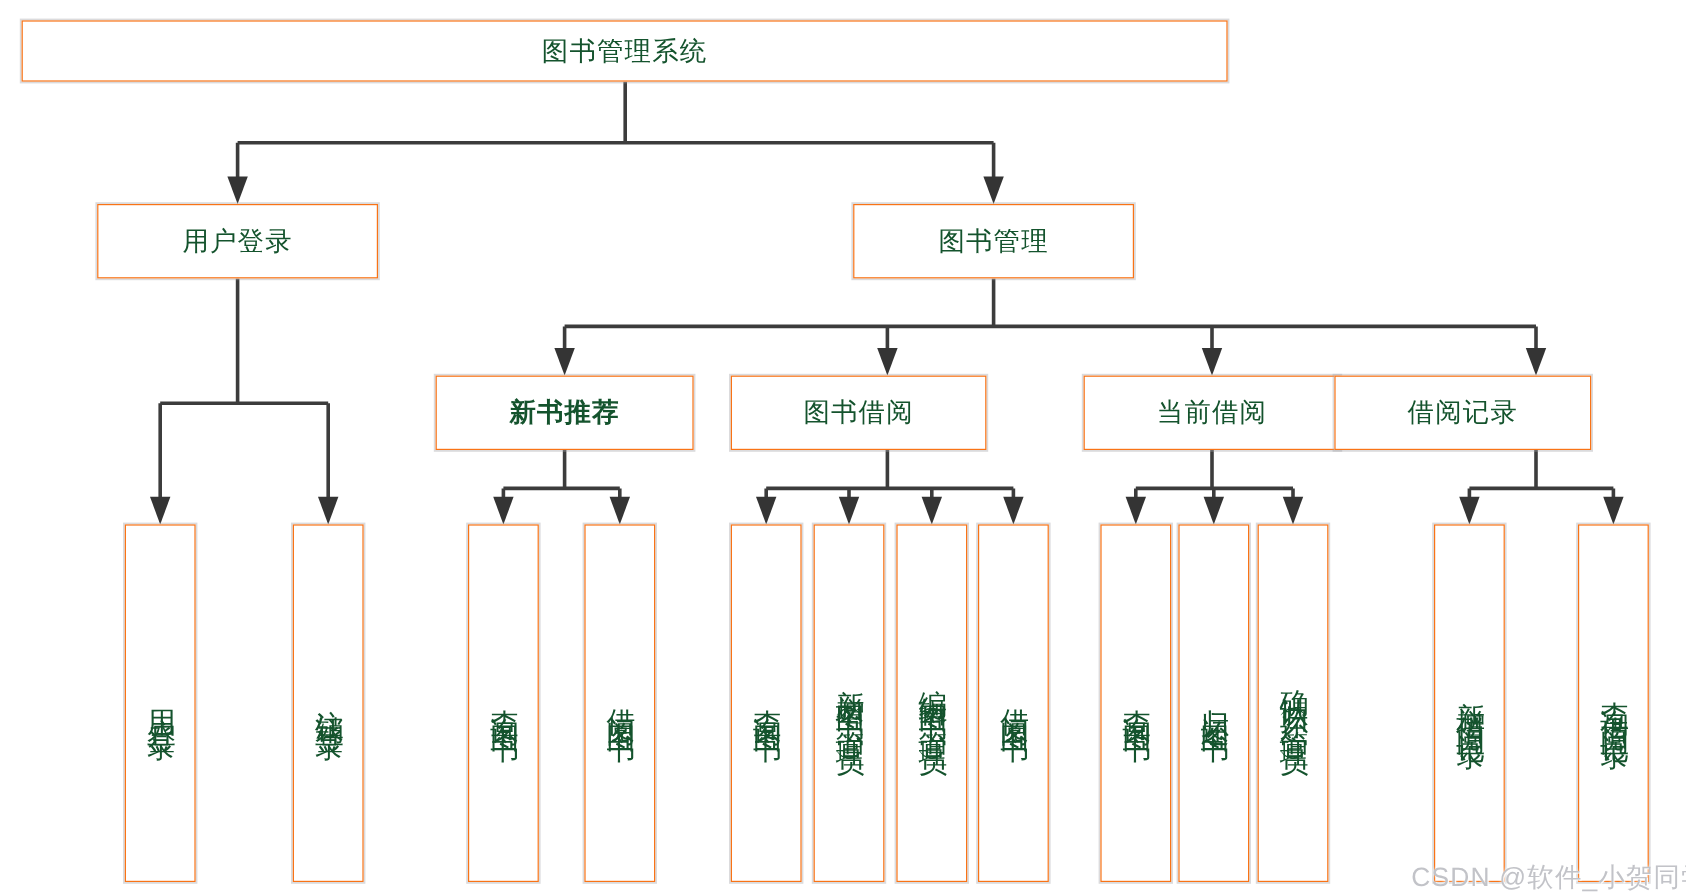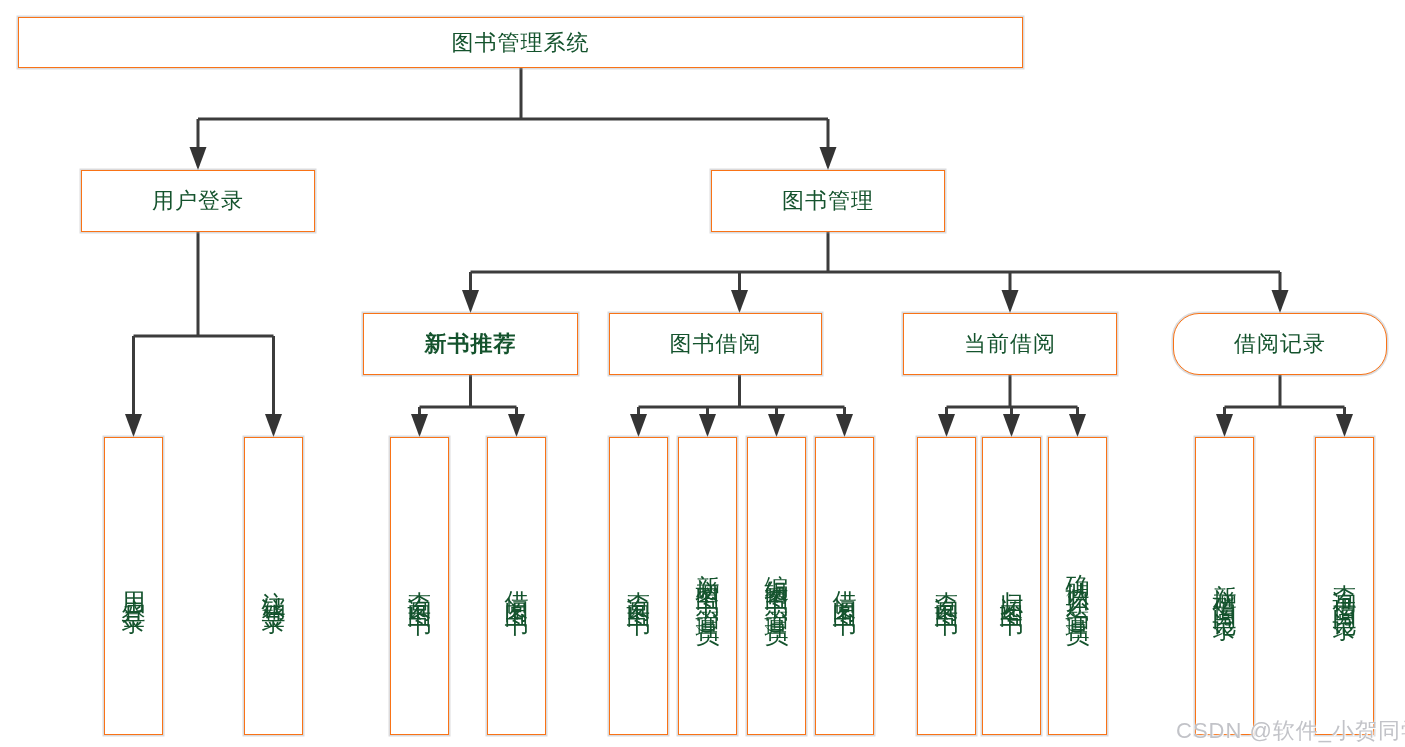--- a/index.html
+++ b/index.html
@@ -40,21 +40,21 @@
     line-height: 1;
     letter-spacing: 7px;
     white-space: nowrap;
   }
   .root-box   { left: 18px;  top: 17px;  width: 1005px; height: 51px; }
   .lvl2-a     { left: 81px;  top: 170px; width: 234px;  height: 62px; }
   .lvl2-b     { left: 711px; top: 170px; width: 234px;  height: 62px; text-align: right; }
   .lvl3-0     { left: 363px;  top: 313px; width: 215px; height: 62px; font-weight: bold; }
   .lvl3-1     { left: 609px;  top: 313px; width: 213px; height: 62px; }
   .lvl3-2     { left: 903px;  top: 313px; width: 214px; height: 62px; }
-  .lvl3-3     { left: 1173px; top: 313px; width: 214px; height: 62px; border-radius: 26px; }
+  .lvl3-3     { left: 1112px; top: 313px; width: 214px; height: 62px; }
   .leaf       { top: 437px; width: 59px; height: 298px; }
   .leaf-0  { left: 104px; }
   .leaf-1  { left: 244px; }
   .leaf-2  { left: 390px; }
   .leaf-3  { left: 487px; }
   .leaf-4  { left: 609px; }
   .leaf-5  { left: 678px; }
   .leaf-6  { left: 747px; }
   .leaf-7  { left: 815px; }
   .leaf-8  { left: 917px; }

